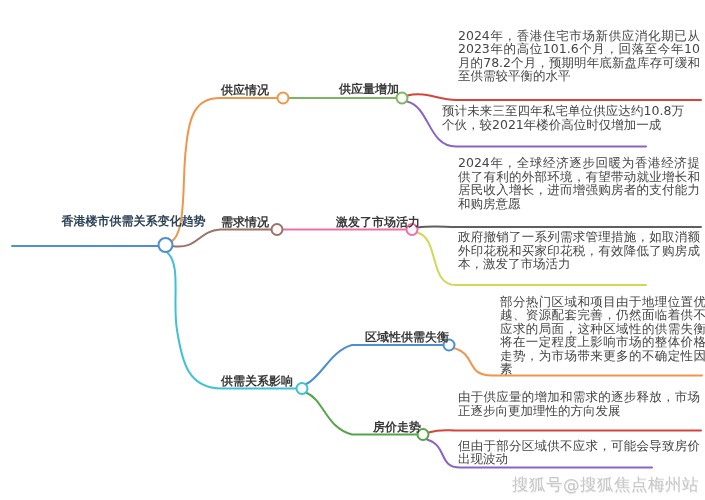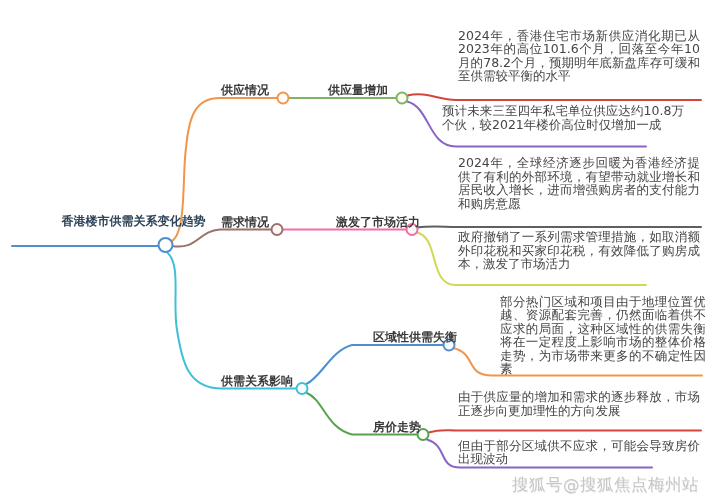--- a/index.html
+++ b/index.html
@@ -54,27 +54,27 @@
     <circle cx="277" cy="229.5" r="5.5" fill="#fffafa" stroke="#9b7169"></circle>
     <circle cx="412" cy="229.5" r="5.5" fill="#fff8fb" stroke="#ef6fa8"></circle>
     <circle cx="302" cy="388.5" r="5.5" fill="#f8feff" stroke="#3fc0d6"></circle>
     <circle cx="449" cy="345" r="5.5" fill="#f8fbff" stroke="#4d8fd1"></circle>
     <circle cx="423" cy="434.5" r="5.5" fill="#f9fff7" stroke="#57a34b"></circle>
   </svg>
 
   <div class="node root" style="left:12px;top:214px;width:147px;margin-left:48px;">香港楼市供需关系变化趋势</div>
 
   <div class="node" style="left:221px;top:83px;">供应情况</div>
-  <div class="node" style="left:328px;top:83px;">供应量增加</div>
+  <div class="node" style="left:339px;top:83px;font-family:Liberation Mono, monospace;">供应量增加</div>
 
   <div class="node" style="left:221px;top:214.5px;">需求情况</div>
   <div class="node" style="left:336px;top:214.5px;">激发了市场活力</div>
 
   <div class="node" style="left:221px;top:373.5px;">供需关系影响</div>
-  <div class="node" style="left:356px;top:330px;padding-left:17px;">区域性供需失衡</div>
+  <div class="node" style="left:348px;top:330px;padding-left:17px;">区域性供需失衡</div>
   <div class="node" style="left:360px;top:419.5px;margin-left:13px;">房价走势</div>
 
   <div class="leaf" style="left:458px;top:28.5px;width:242px;">2024年，香港住宅市场新供应消化期已从2023年的高位101.6个月，回落至今年10月的78.2个月，预期明年底新盘库存可缓和至供需较平衡的水平</div>
   <div class="leaf" style="left:442px;top:104px;width:242px;">预计未来三至四年私宅单位供应达约10.8万个伙，较2021年楼价高位时仅增加一成</div>
   <div class="leaf" style="left:458px;top:156px;width:242px;">2024年，全球经济逐步回暖为香港经济提供了有利的外部环境，有望带动就业增长和居民收入增长，进而增强购房者的支付能力和购房意愿</div>
   <div class="leaf" style="left:500px;top:294.5px;width:206px;">部分热门区域和项目由于地理位置优越、资源配套完善，仍然面临着供不应求的局面，这种区域性的供需失衡将在一定程度上影响市场的整体价格走势，为市场带来更多的不确定性因素</div>
   <div class="leaf" style="left:458px;top:230px;width:242px;">政府撤销了一系列需求管理措施，如取消额外印花税和买家印花税，有效降低了购房成本，激发了市场活力</div>
   <div class="leaf" style="left:458px;top:390px;width:242px;">由于供应量的增加和需求的逐步释放，市场正逐步向更加理性的方向发展</div>
   <div class="leaf" style="left:458px;top:438.5px;width:242px;">但由于部分区域供不应求，可能会导致房价出现波动</div>
 

